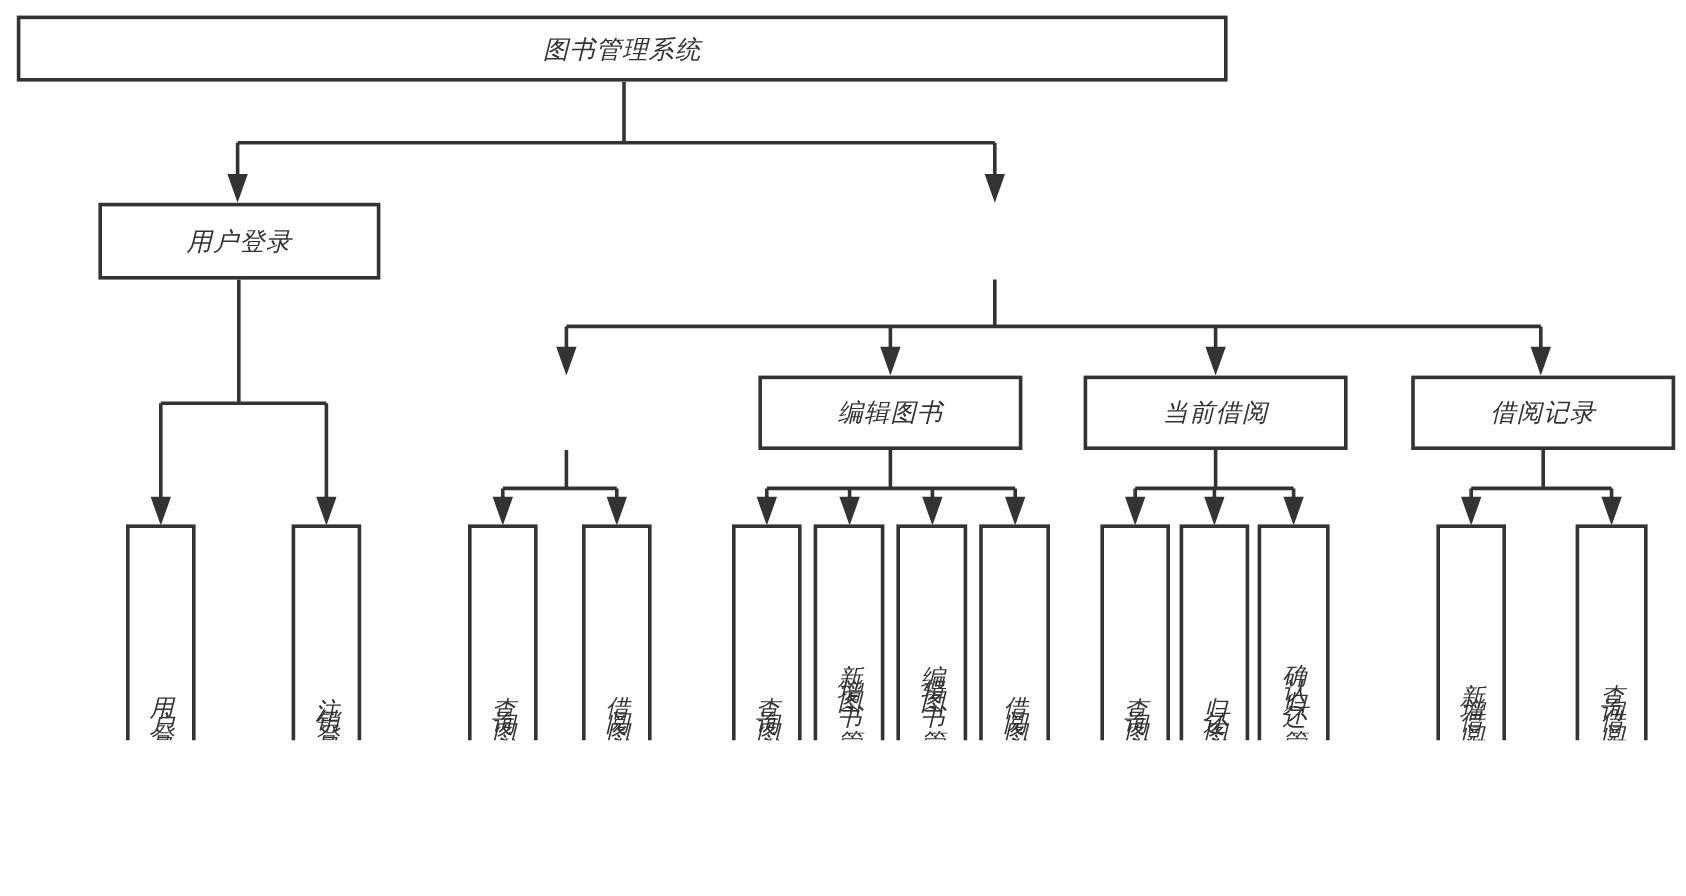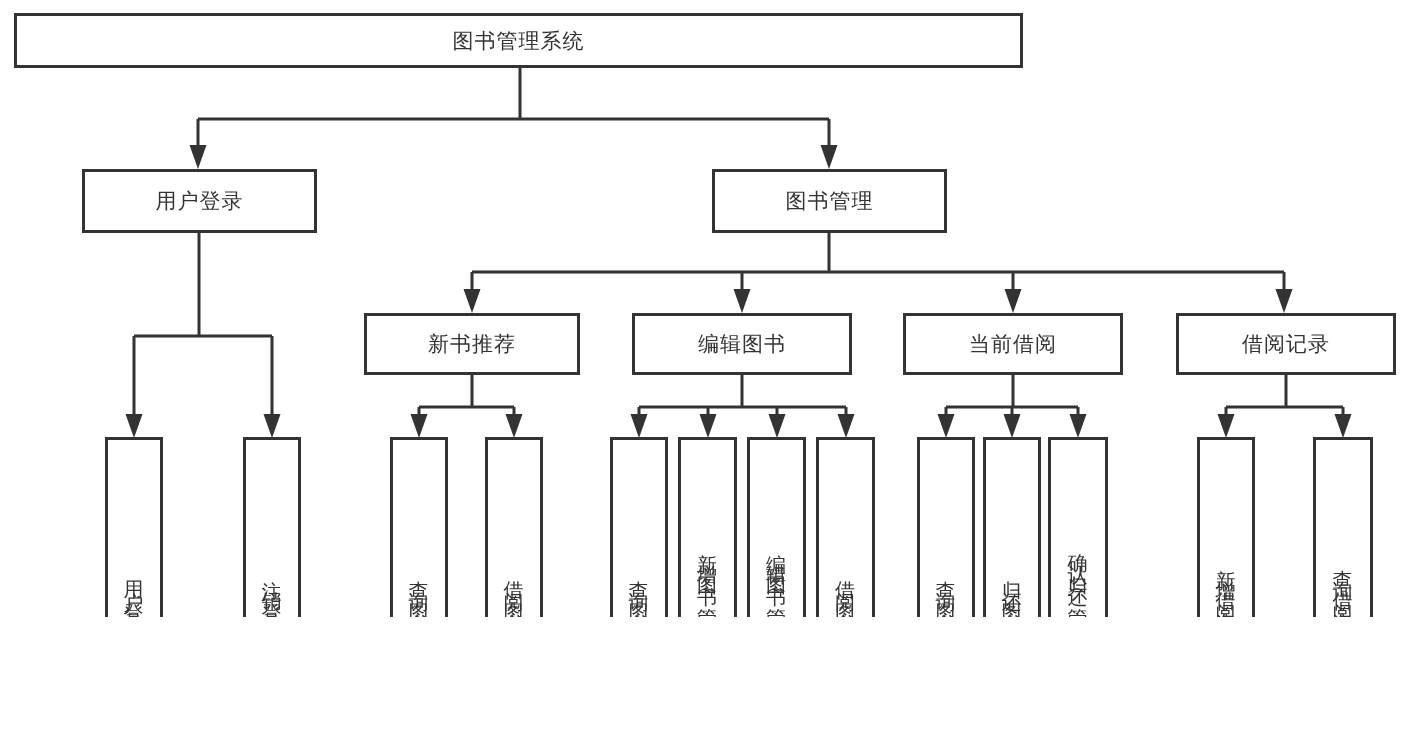--- a/index.html
+++ b/index.html
@@ -2,20 +2,21 @@
 <html><head>
 <meta charset="utf-8">
 <style>
   html,body{margin:0;padding:0;background:#fff;}
   #canvas{
     position:relative;
     width:1405px;height:617px;
     background:#fff;
     font-family:"Liberation Sans","DejaVu Sans",sans-serif;
     overflow:hidden;
+    font-style:italic;
   }
   #connectors{position:absolute;left:0;top:0;pointer-events:none;}
   .hbox{
     position:absolute;box-sizing:border-box;
     border:3px solid #333;background:#fff;
     display:flex;align-items:center;justify-content:center;
     font-size:21px;color:#333;letter-spacing:1px;
     white-space:nowrap;
   }
   .vbox{
@@ -64,27 +65,21 @@
       <polygon points="1343,438 1334.5,414 1351.5,414" fill="#333333"></polygon>
     </svg>
 
   <div class="hbox" style="left:14px;top:13px;width:1009px;height:55px">
     <span>图书管理系统</span>
   </div>
 
   <div class="hbox" style="left:82px;top:169px;width:235px;height:64px">
     <span>用户登录</span>
   </div>
-  <div class="hbox" style="left:712px;top:169px;width:235px;height:64px">
-    <span>图书管理</span>
-  </div>
 
-  <div class="hbox" style="left:364px;top:313px;width:216px;height:62px">
-    <span>新书推荐</span>
-  </div>
   <div class="hbox" style="left:632px;top:313px;width:220px;height:62px">
     <span>编辑图书</span>
   </div>
   <div class="hbox" style="left:1176px;top:313px;width:220px;height:62px">
     <span>借阅记录</span>
   </div>
   <div class="hbox" style="left:903px;top:313px;width:220px;height:62px">
     <span>当前借阅</span>
   </div>
 

